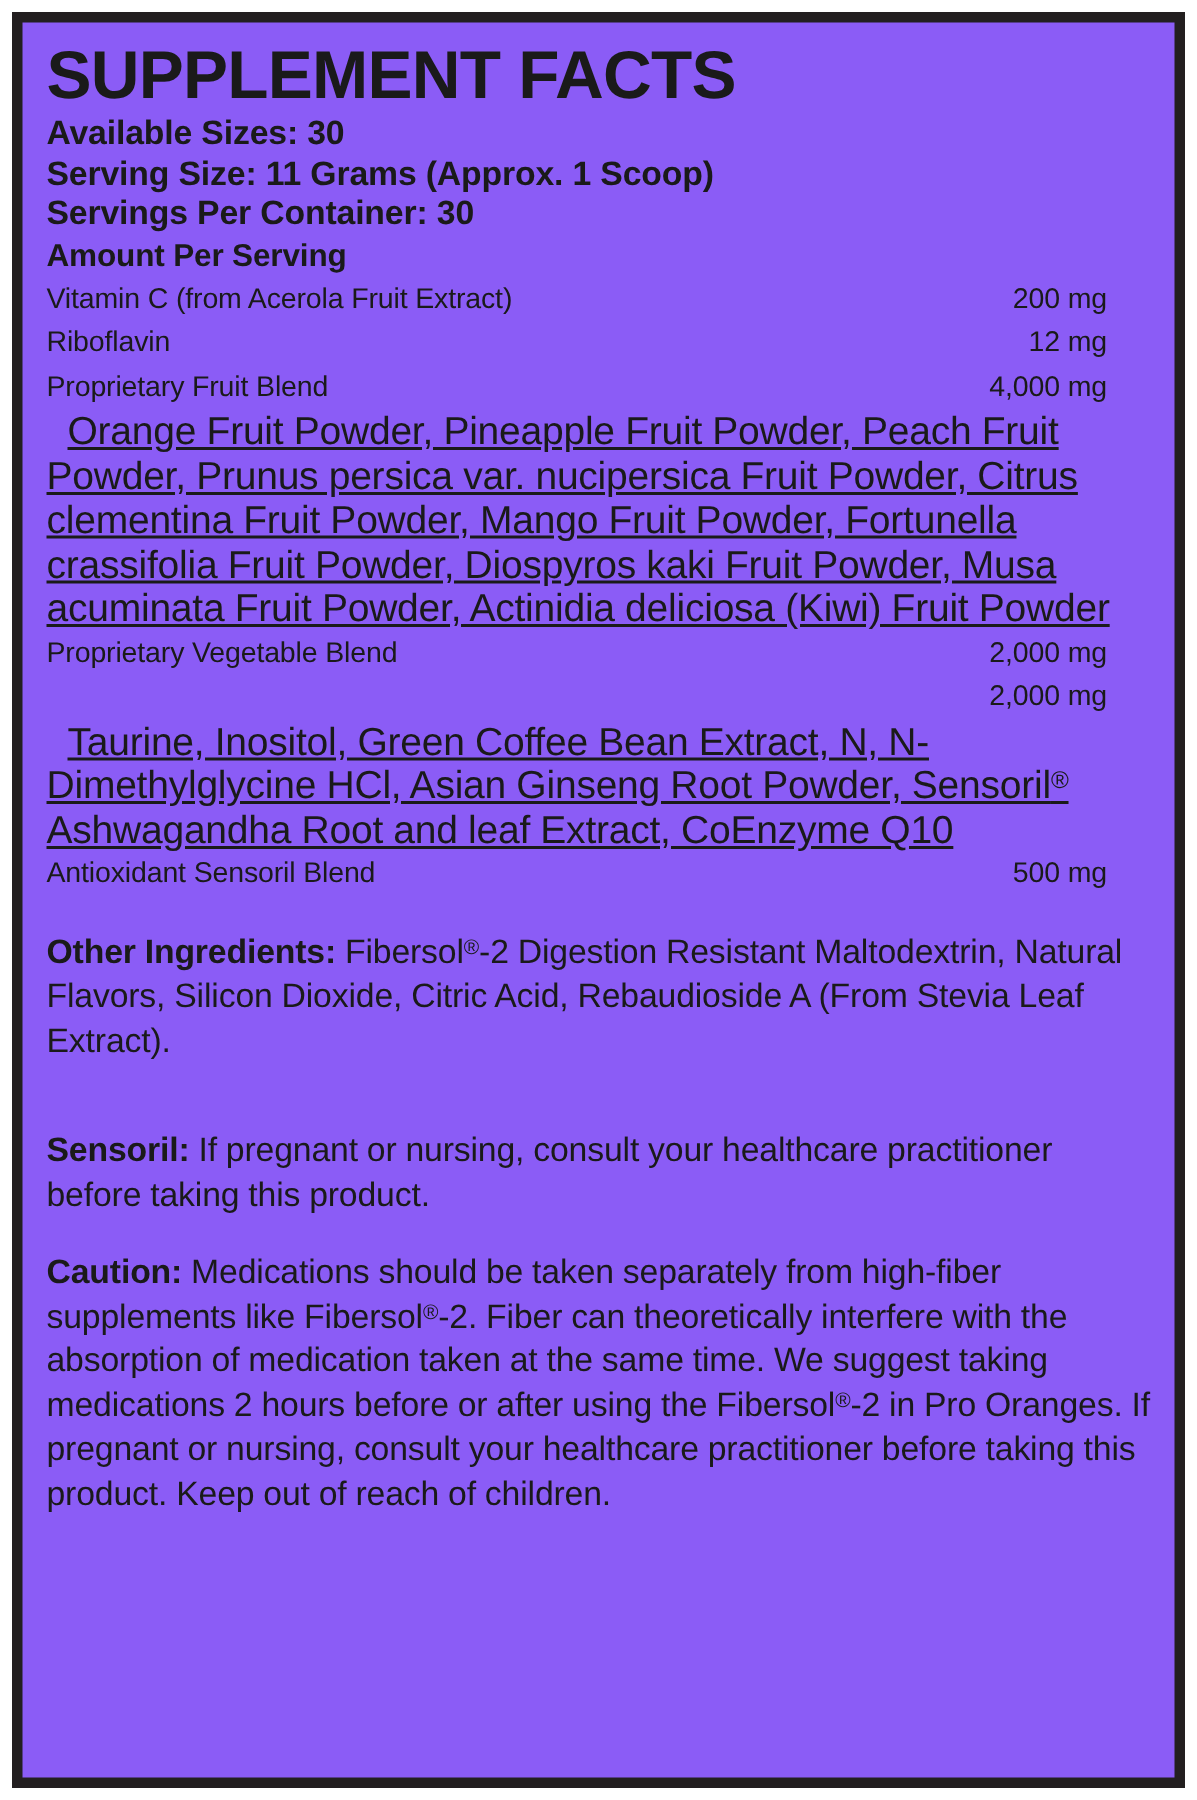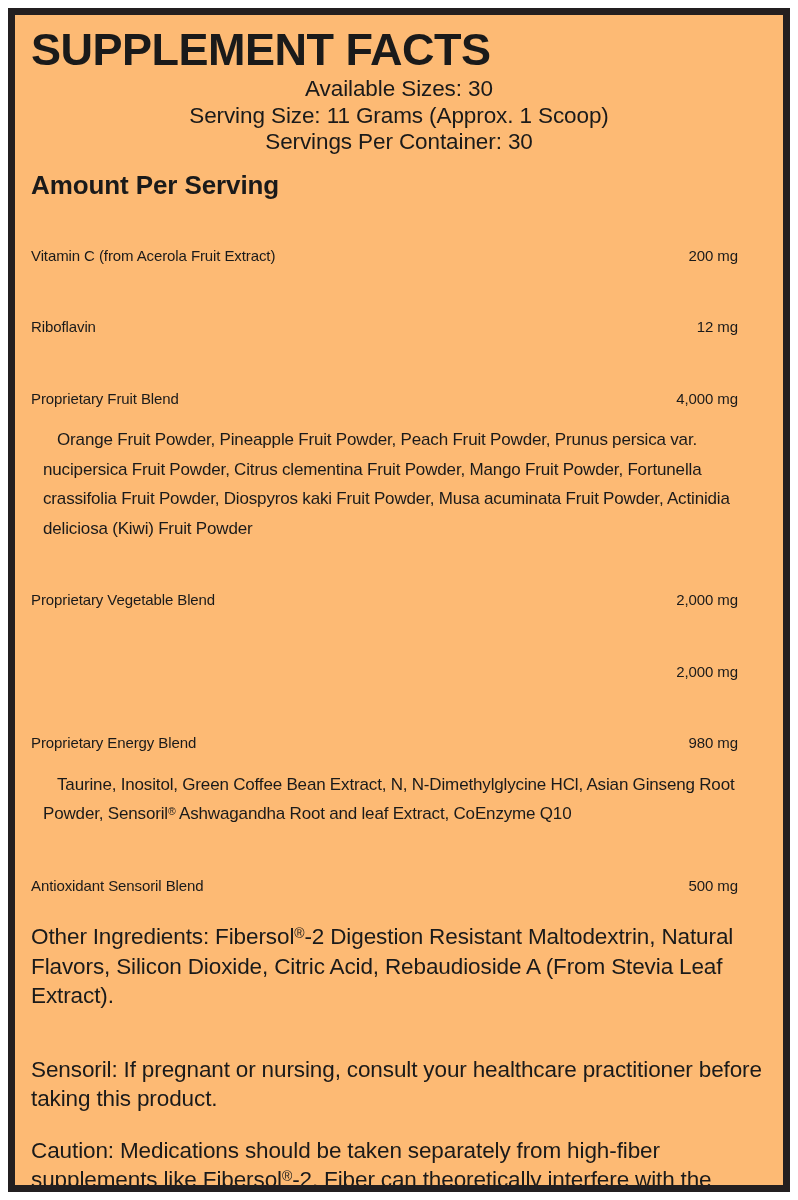--- a/index.html
+++ b/index.html
@@ -20,90 +20,89 @@
     width: 798px;
     height: 1200px;
     padding: 8px;
     background: #ffffff;
   }
   .label-border {
     box-sizing: border-box;
     width: 100%;
     height: 100%;
     border: 7px solid #231f20;
-    background: #fdba74;
+    background: #8b5cf6;
     padding: 10px 16px 8px 16px;
     overflow: hidden;
   }
 
   .title {
     font-size: 45px;
     font-weight: 700;
     letter-spacing: -0.5px;
     line-height: 50px;
     margin: 0 0 1px 0;
     white-space: nowrap;
   }
 
   .head-line {
     font-size: 22.5px;
-    font-weight: 400;
+    font-weight: 700;
     line-height: 26.5px;
     letter-spacing: -0.1px;
     white-space: nowrap;
-    text-align: center;
   }
 
   .amount-head {
-    font-size: 26px;
+    font-size: 21px;
     font-weight: 700;
     line-height: 28px;
     letter-spacing: -0.1px;
-    margin-top: 15px;
+    margin-top: 1px;
   }
 
   .ing-row {
     display: flex;
     align-items: baseline;
-    font-size: 15px;
+    font-size: 19px;
     line-height: 29.5px;
     letter-spacing: -0.1px;
     white-space: nowrap;
-    margin-top: 42px;
   }
   .ing-name {
     flex: 0 1 auto;
   }
   .ing-spacer {
     flex: 1 1 auto;
   }
   .ing-amt {
     flex: 0 0 auto;
     text-align: center;
     padding-right: 29px;
   }
 
   .sub-list {
-    font-size: 17px;
+    font-size: 26px;
     line-height: 29.5px;
     letter-spacing: -0.15px;
     text-indent: 14px;
-    margin: 12px;
+    margin: 0;
     word-spacing: -0.2px;
+    text-decoration: underline;
   }
 
   .para {
     font-size: 22.5px;
     line-height: 29.5px;
     letter-spacing: -0.1px;
     margin: 0;
     word-spacing: -0.2px;
   }
   .para b {
-    font-weight: 400;
+    font-weight: 700;
   }
 
   .gap-big { height: 22px; }
   .gap-mid { height: 22px; }
 
   sup {
     font-size: 0.62em;
     vertical-align: 0.42em;
     line-height: 0;
   }
@@ -145,25 +144,20 @@
       <span class="ing-name">Proprietary Vegetable Blend</span>
       <span class="ing-spacer"></span>
       <span class="ing-amt">2,000 mg</span>
     </div>
 
     <div class="ing-row">
       <span class="ing-spacer"></span>
       <span class="ing-amt">2,000 mg</span>
     </div>
 
-    <div class="ing-row">
-      <span class="ing-name">Proprietary Energy Blend</span>
-      <span class="ing-spacer"></span>
-      <span class="ing-amt">980 mg</span>
-    </div>
     <p class="sub-list"><span>Taurine, Inositol, Green Coffee Bean Extract, N, N-Dimethylglycine HCl, Asian Ginseng Root Powder, Sensoril</span><sup>®</sup><span> Ashwagandha Root and leaf Extract, CoEnzyme Q10</span></p>
 
     <div class="ing-row">
       <span class="ing-name">Antioxidant Sensoril Blend</span>
       <span class="ing-spacer"></span>
       <span class="ing-amt">500 mg</span>
     </div>
 
     <div class="gap-big"></div>
 

